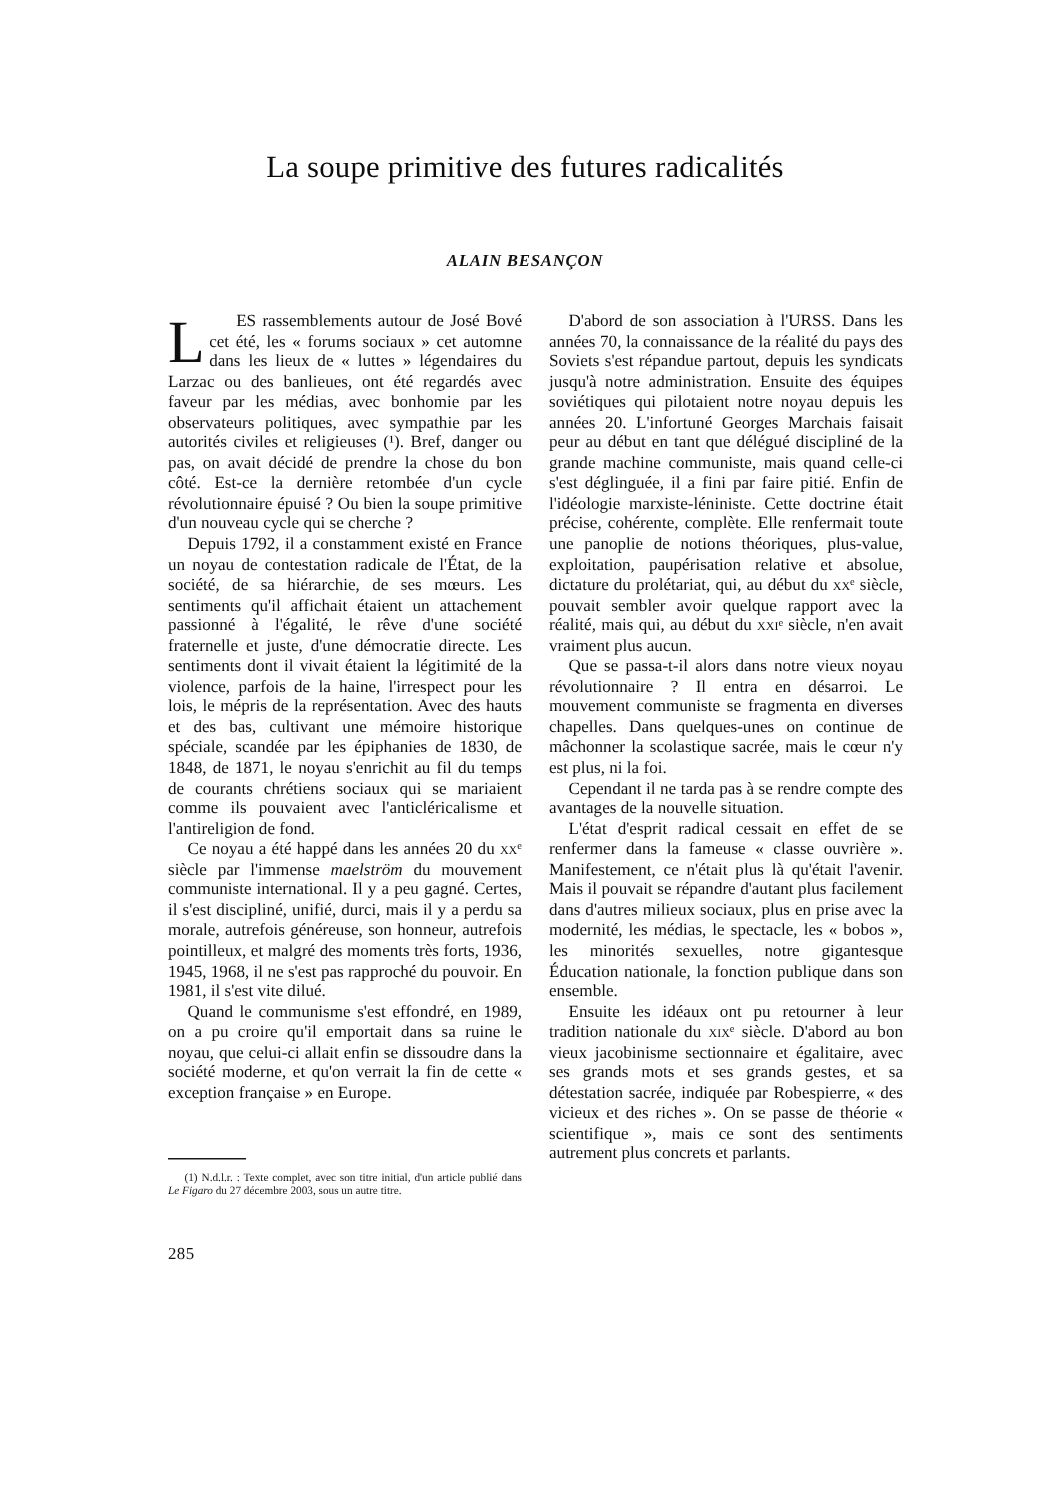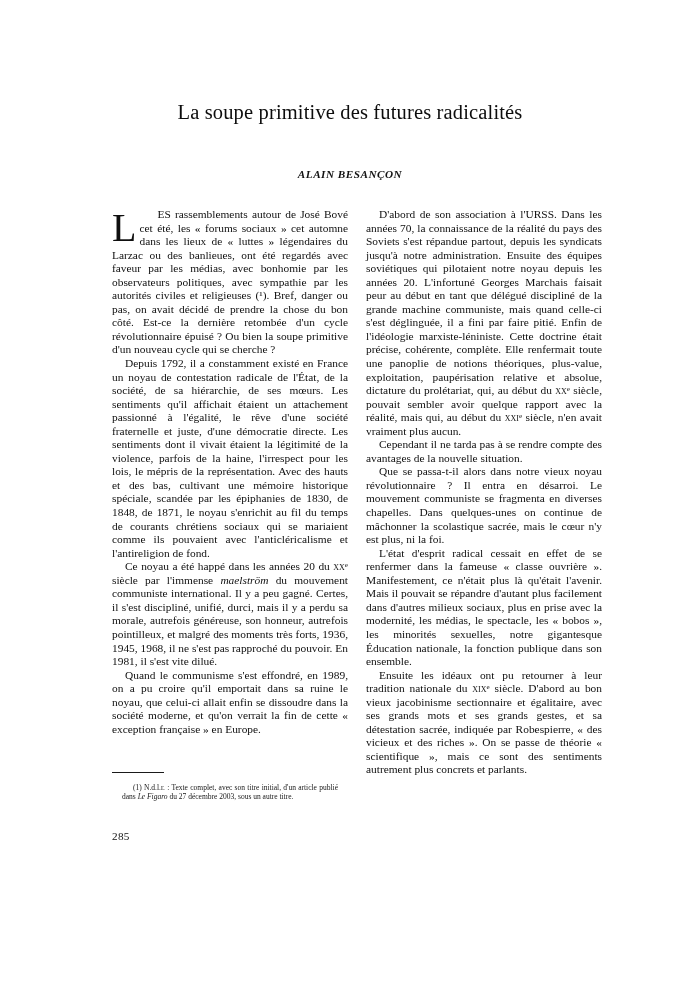--- a/index.html
+++ b/index.html
@@ -106,21 +106,21 @@
     top: 772px;
     width: 236px;
   }
   .footnote-rule {
     width: 52px;
     height: 0;
     border-top: 1px solid #1a1a1a;
     margin: 0 0 7px 0;
   }
   .footnote {
-    margin: 10px;
+    margin: 0;
     font-size: 7.5px;
     line-height: 9.4px;
     text-align: justify;
     text-indent: 11px;
     color: #161616;
     font-family: Liberation Serif, serif;
   }
 
   
   .folio {
@@ -156,23 +156,23 @@
 
       <p><span>Quand le communisme s'est effondré, en 1989, on a pu croire qu'il emportait dans sa ruine le noyau, que celui-ci allait enfin se dissoudre dans la société moderne, et qu'on verrait la fin de cette « exception française » en Europe.</span></p>
 
     </div>
 
     <div class="col col-right">
 
 
       <p><span>D'abord de son association à l'URSS. Dans les années 70, la connaissance de la réalité du pays des Soviets s'est répandue partout, depuis les syndicats jusqu'à notre administration. Ensuite des équipes soviétiques qui pilotaient notre noyau depuis les années 20. L'infortuné Georges Marchais faisait peur au début en tant que délégué discipliné de la grande machine communiste, mais quand celle-ci s'est déglinguée, il a fini par faire pitié. Enfin de l'idéologie marxiste-léniniste. Cette doctrine était précise, cohérente, complète. Elle renfermait toute une panoplie de notions théoriques, plus-value, exploitation, paupérisation relative et absolue, dictature du prolétariat, qui, au début du </span><span class="sc">xx</span><sup class="ord">e</sup><span> siècle, pouvait sembler avoir quelque rapport avec la réalité, mais qui, au début du </span><span class="sc">xxi</span><sup class="ord">e</sup><span> siècle, n'en avait vraiment plus aucun.</span></p>
 
+      <p><span>Que se passa-t-il alors dans notre vieux noyau révolutionnaire ? Il entra en désarroi. Le mouvement communiste se fragmenta en diverses chapelles. Dans quelques-unes on continue de mâchonner la scolastique sacrée, mais le cœur n'y est plus, ni la foi.</span></p>
+
       <p><span>Cependant il ne tarda pas à se rendre compte des avantages de la nouvelle situation.</span></p>
-
-      <p><span>Que se passa-t-il alors dans notre vieux noyau révolutionnaire ? Il entra en désarroi. Le mouvement communiste se fragmenta en diverses chapelles. Dans quelques-unes on continue de mâchonner la scolastique sacrée, mais le cœur n'y est plus, ni la foi.</span></p>
 
       <p><span>L'état d'esprit radical cessait en effet de se renfermer dans la fameuse « classe ouvrière ». Manifestement, ce n'était plus là qu'était l'avenir. Mais il pouvait se répandre d'autant plus facilement dans d'autres milieux sociaux, plus en prise avec la modernité, les médias, le spectacle, les « bobos », les minorités sexuelles, notre gigantesque Éducation nationale, la fonction publique dans son ensemble.</span></p>
 
       <p><span>Ensuite les idéaux ont pu retourner à leur tradition nationale du </span><span class="sc">xix</span><sup class="ord">e</sup><span> siècle. D'abord au bon vieux jacobinisme sectionnaire et égalitaire, avec ses grands mots et ses grands gestes, et sa détestation sacrée, indiquée par Robespierre, « des vicieux et des riches ». On se passe de théorie « scientifique », mais ce sont des sentiments autrement plus concrets et parlants.</span></p>
 
     </div>
   </div>
 
   <div class="footnote-zone">
     <div class="footnote-rule"></div>

